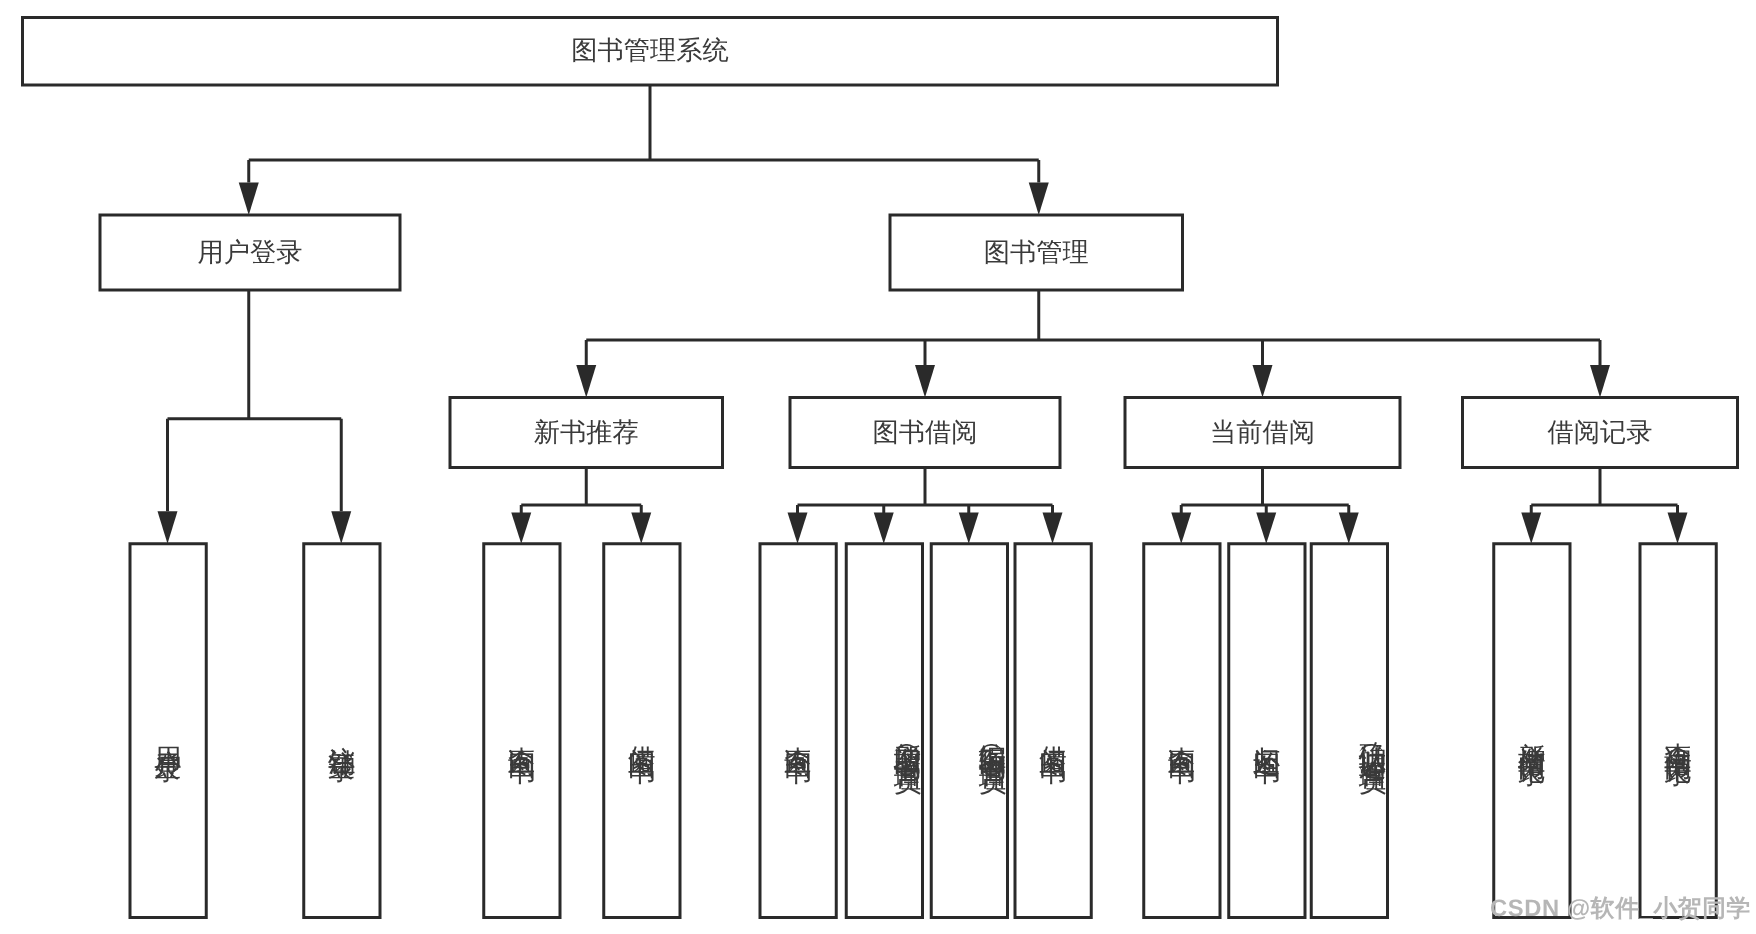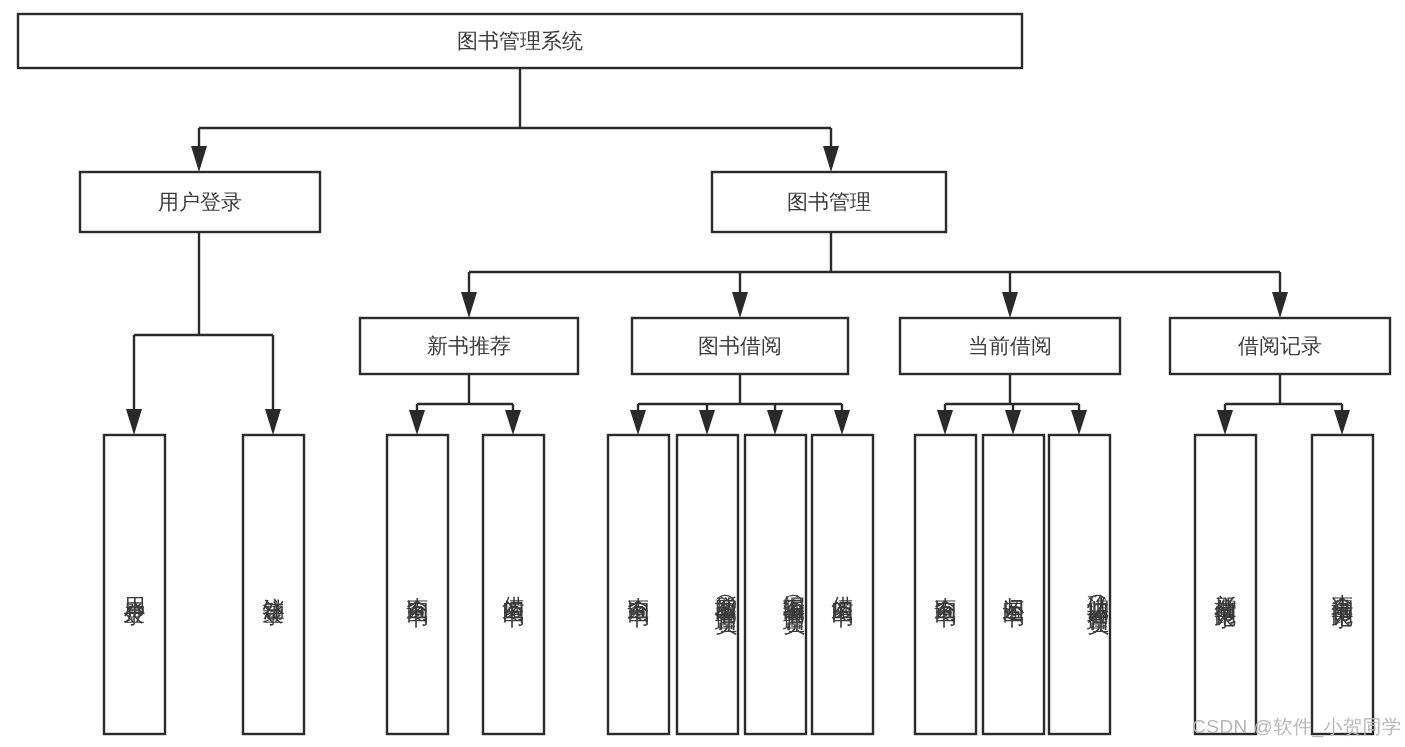--- a/index.html
+++ b/index.html
@@ -66,20 +66,21 @@
     pointer-events: none;
     white-space: nowrap;
   }
   .watermark {
     position: absolute;
     font-family: "Liberation Sans", "DejaVu Sans", sans-serif;
     font-size: 19px;
     color: #b6b6b6;
     white-space: nowrap;
     letter-spacing: 0.5px;
+    font-weight: bold;
   }
 </style>
 </head>
 <body>
 
 <div id="diagram-root">
 
   <svg id="flowchart" viewBox="0 0 1405 747">
 
     <g>

